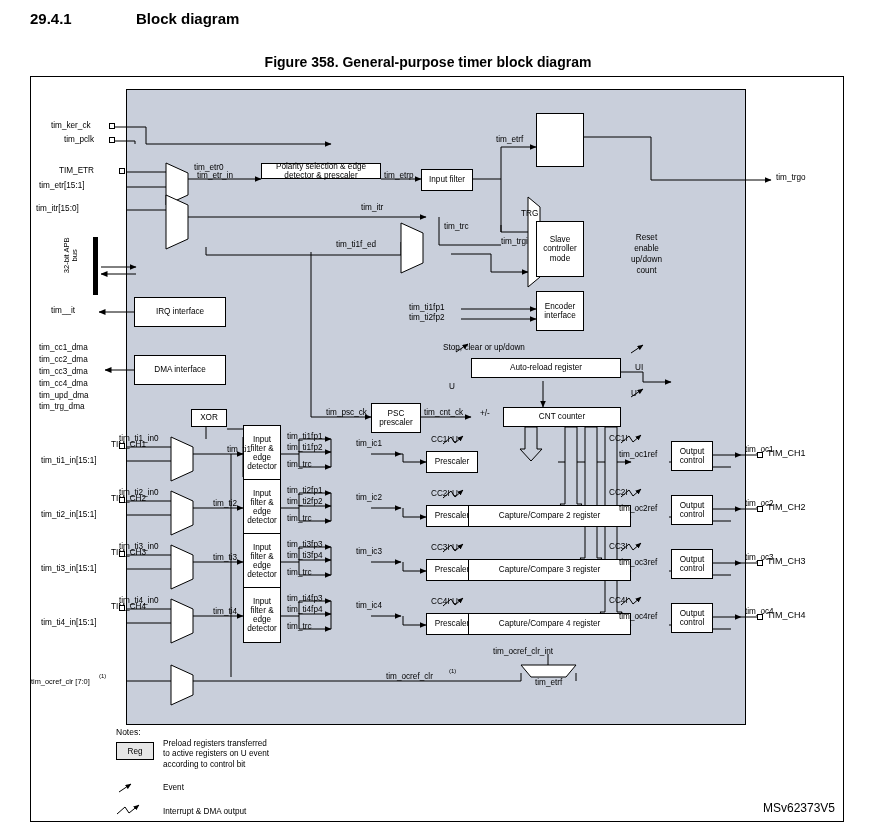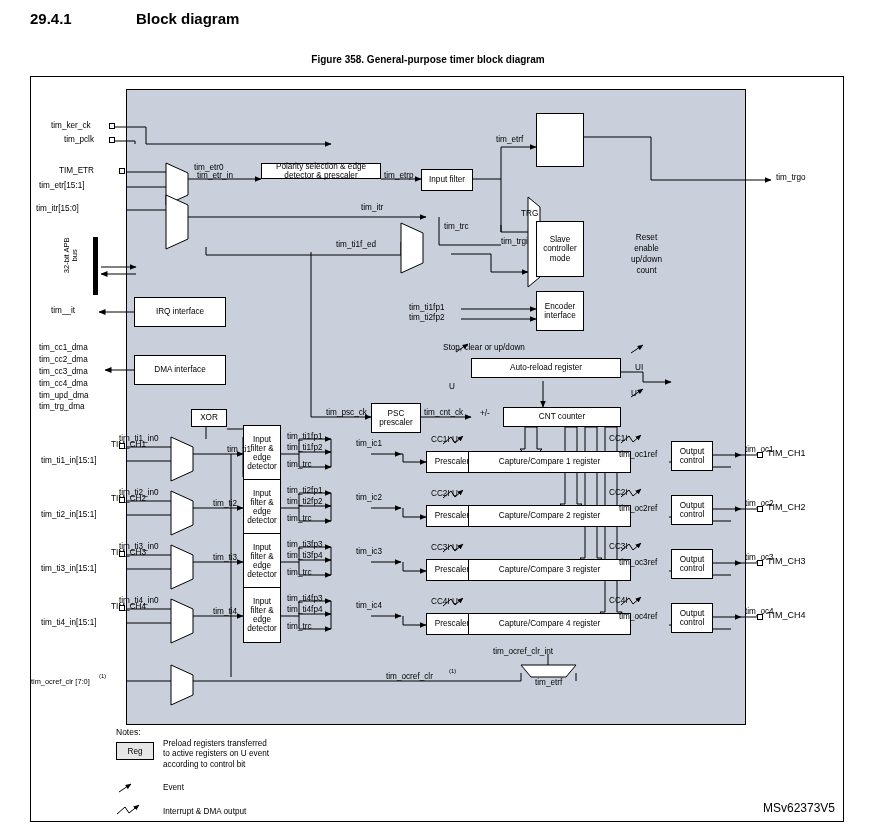--- a/index.html
+++ b/index.html
@@ -1,19 +1,19 @@
 <!DOCTYPE html>
 <html><head>
 <meta charset="utf-8">
 <style>
   html,body{margin:0;padding:0;background:#ffffff;}
   body{width:872px;height:830px;position:relative;font-family:"Liberation Sans",sans-serif;color:#000;}
   .sec-num{position:absolute;left:30px;top:10px;font-size:15px;font-weight:bold;}
   .sec-title{position:absolute;left:136px;top:10px;font-size:15px;font-weight:bold;}
-  .fig-title{position:absolute;left:0;top:54px;width:856px;text-align:center;font-size:10px;font-weight:bold;}
+  .fig-title{position:absolute;left:0;top:54px;width:856px;text-align:center;font-size:14px;font-weight:bold;}
   .frame{position:absolute;left:30px;top:76px;width:812px;height:744px;border:1px solid #000;background:#fff;}
   .inner{position:absolute;left:95px;top:12px;width:618px;height:634px;background:#c9cfdb;border:1px solid #000;}
   .box{position:absolute;background:#fff;border:1px solid #000;box-sizing:border-box;display:flex;align-items:center;justify-content:center;text-align:center;font-size:8.2px;line-height:1.12;}
   .lbl{position:absolute;font-size:8.2px;white-space:nowrap;}
   .pin{position:absolute;width:6px;height:6px;border:1px solid #000;background:#fff;box-sizing:border-box;}
   svg.ov{position:absolute;left:0;top:0;width:812px;height:744px;overflow:visible;pointer-events:none;}
   .notes-t{position:absolute;font-size:8.5px;}
   .notes-b{position:absolute;font-size:8.2px;line-height:1.25;}
   .regbox{position:absolute;background:#e6e6e6;border:1px solid #000;font-size:8.2px;display:flex;align-items:center;justify-content:center;}
   .code{position:absolute;right:8px;bottom:6px;font-size:12px;}
@@ -274,21 +274,20 @@
   <div class="box" style="left:212px;top:402px;width:38px;height:56px;">
     <div><span>Input</span><br><span>filter &amp;</span><br><span>edge</span><br><span>detector</span></div>
   </div>
   <div class="box" style="left:212px;top:456px;width:38px;height:56px;">
     <div><span>Input</span><br><span>filter &amp;</span><br><span>edge</span><br><span>detector</span></div>
   </div>
   <div class="box" style="left:212px;top:510px;width:38px;height:56px;">
     <div><span>Input</span><br><span>filter &amp;</span><br><span>edge</span><br><span>detector</span></div>
   </div>
 
-  <div class="box" style="left:437px;top:374px;width:163px;height:22px;">Capture/Compare 1 register</div>
   <div class="box" style="left:437px;top:428px;width:163px;height:22px;">Capture/Compare 2 register</div>
   <div class="box" style="left:437px;top:482px;width:163px;height:22px;">Capture/Compare 3 register</div>
   <div class="box" style="left:437px;top:536px;width:163px;height:22px;">Capture/Compare 4 register</div>
 
   <div class="box" style="left:640px;top:364px;width:42px;height:30px;">
     <div><span>Output</span><br><span>control</span></div>
   </div>
   <div class="box" style="left:640px;top:418px;width:42px;height:30px;">
     <div><span>Output</span><br><span>control</span></div>
   </div>

